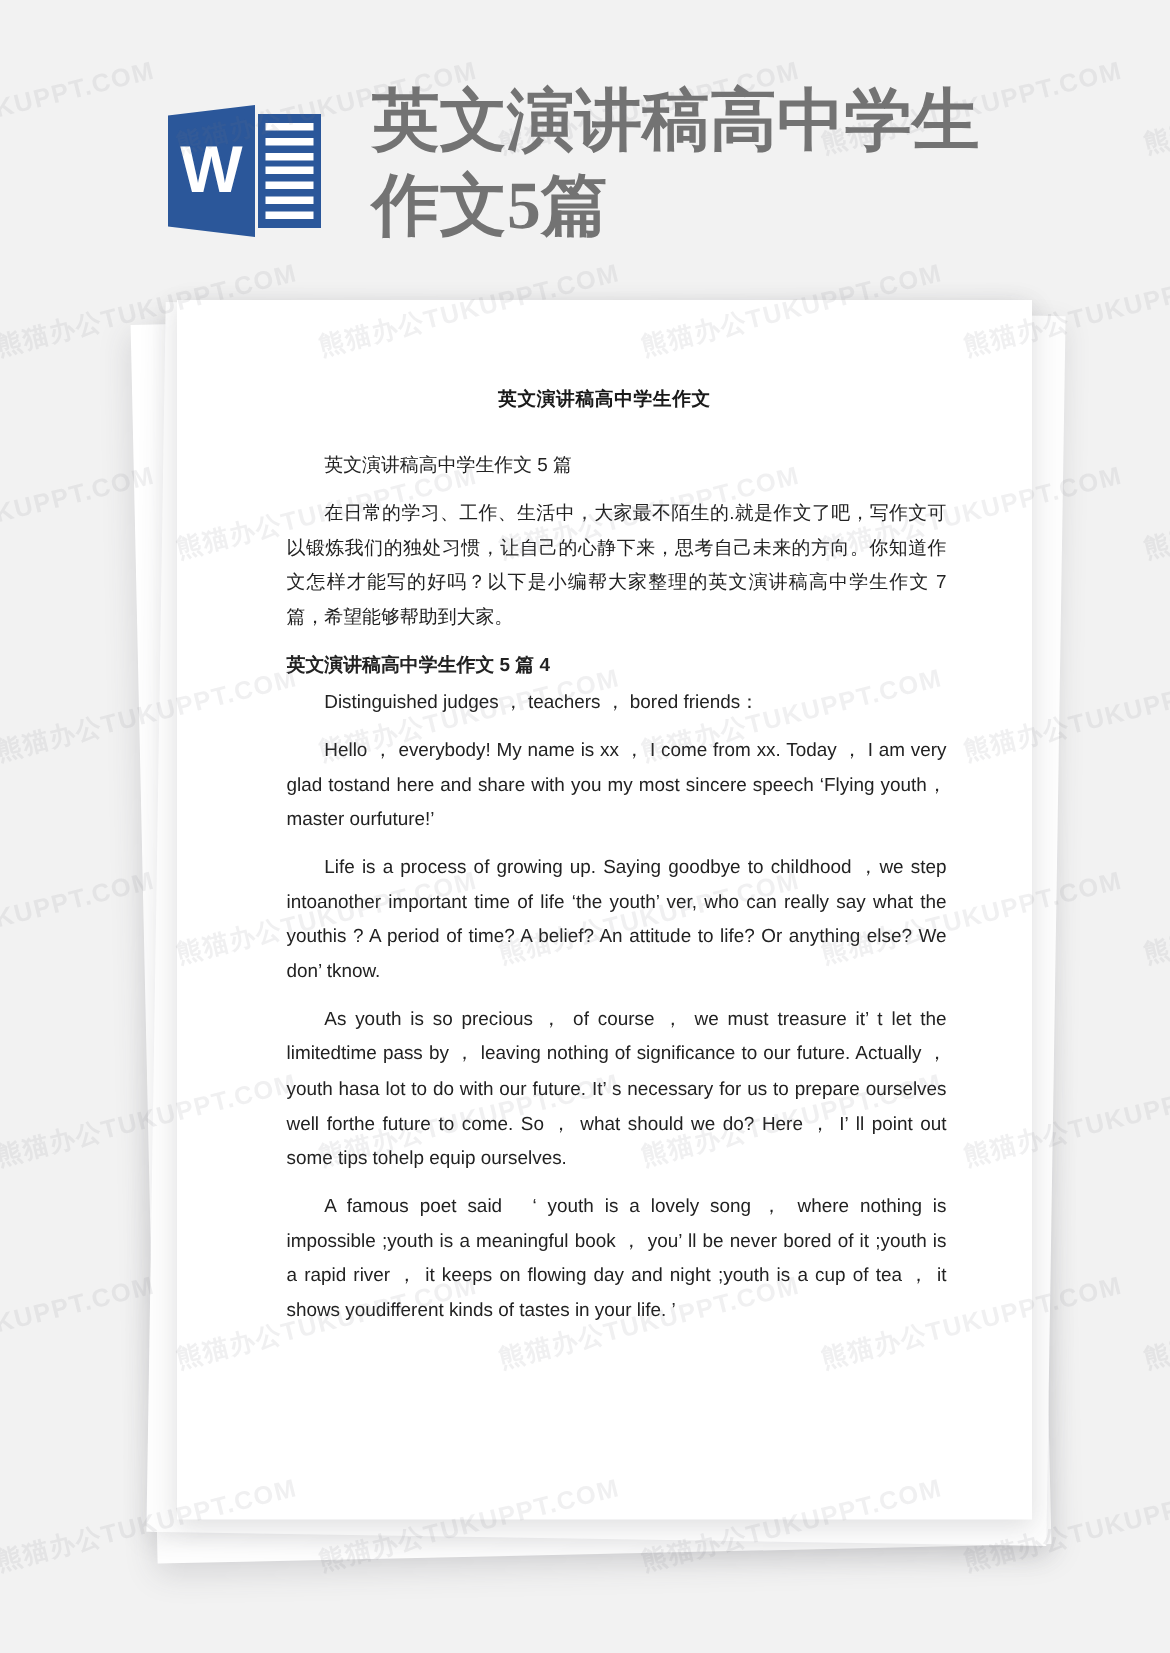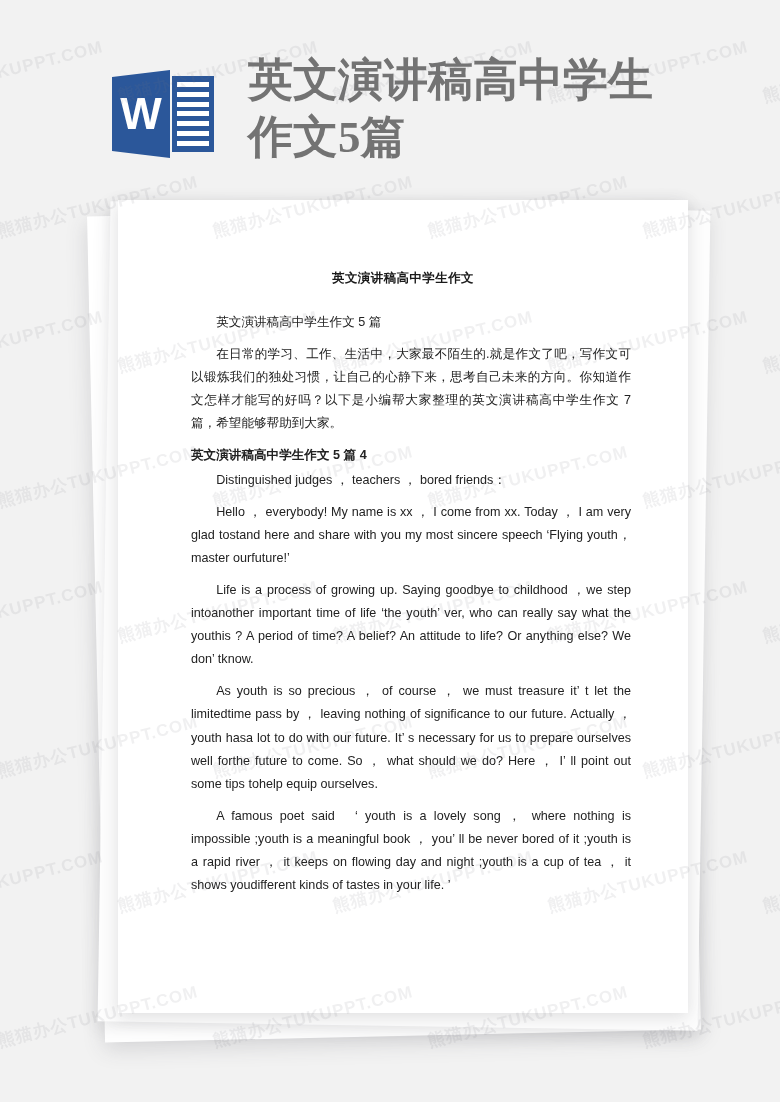--- a/index.html
+++ b/index.html
@@ -138,21 +138,21 @@
     width: 570px;
     height: 813px;
     background: #ffffff;
     box-shadow: 0 4px 16px rgba(60,60,70,0.16);
     overflow: hidden;
   }
 
   
   .doc-body {
     position: absolute;
-    left: 0; top: 12px;
+    left: 0; top: 0;
     width: 570px;
     height: 813px;
     padding: 58px 57px 0 57px;
     box-sizing: border-box;
     color: #1a1a1a;
     font-family: "Liberation Sans", "DejaVu Sans", sans-serif;
   }
   .doc-heading {
     text-align: center;
     font-size: 12.5px;

